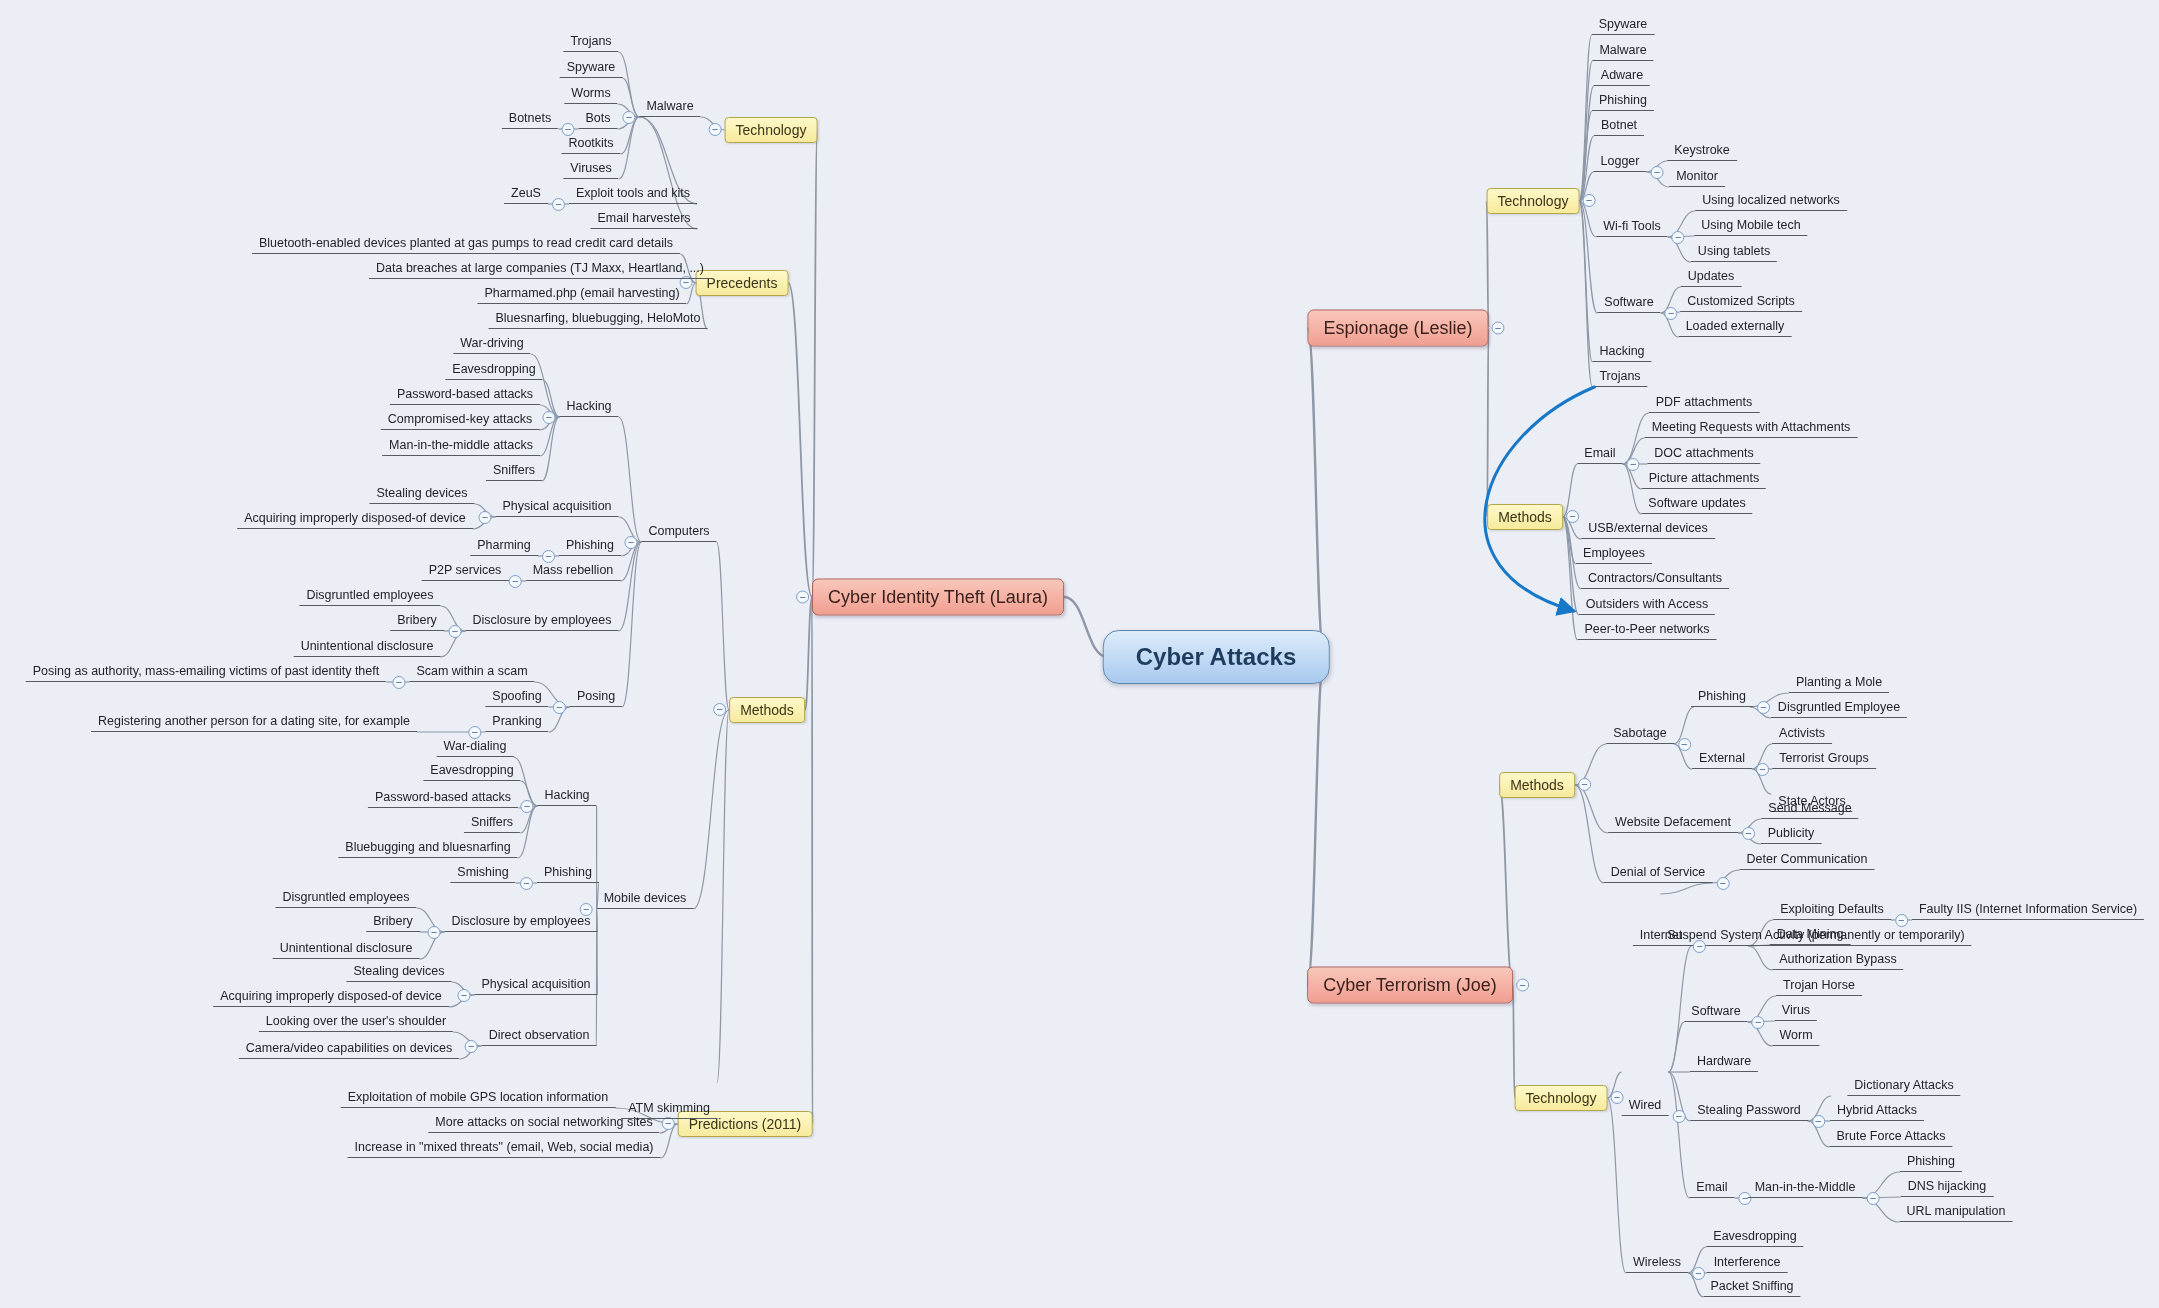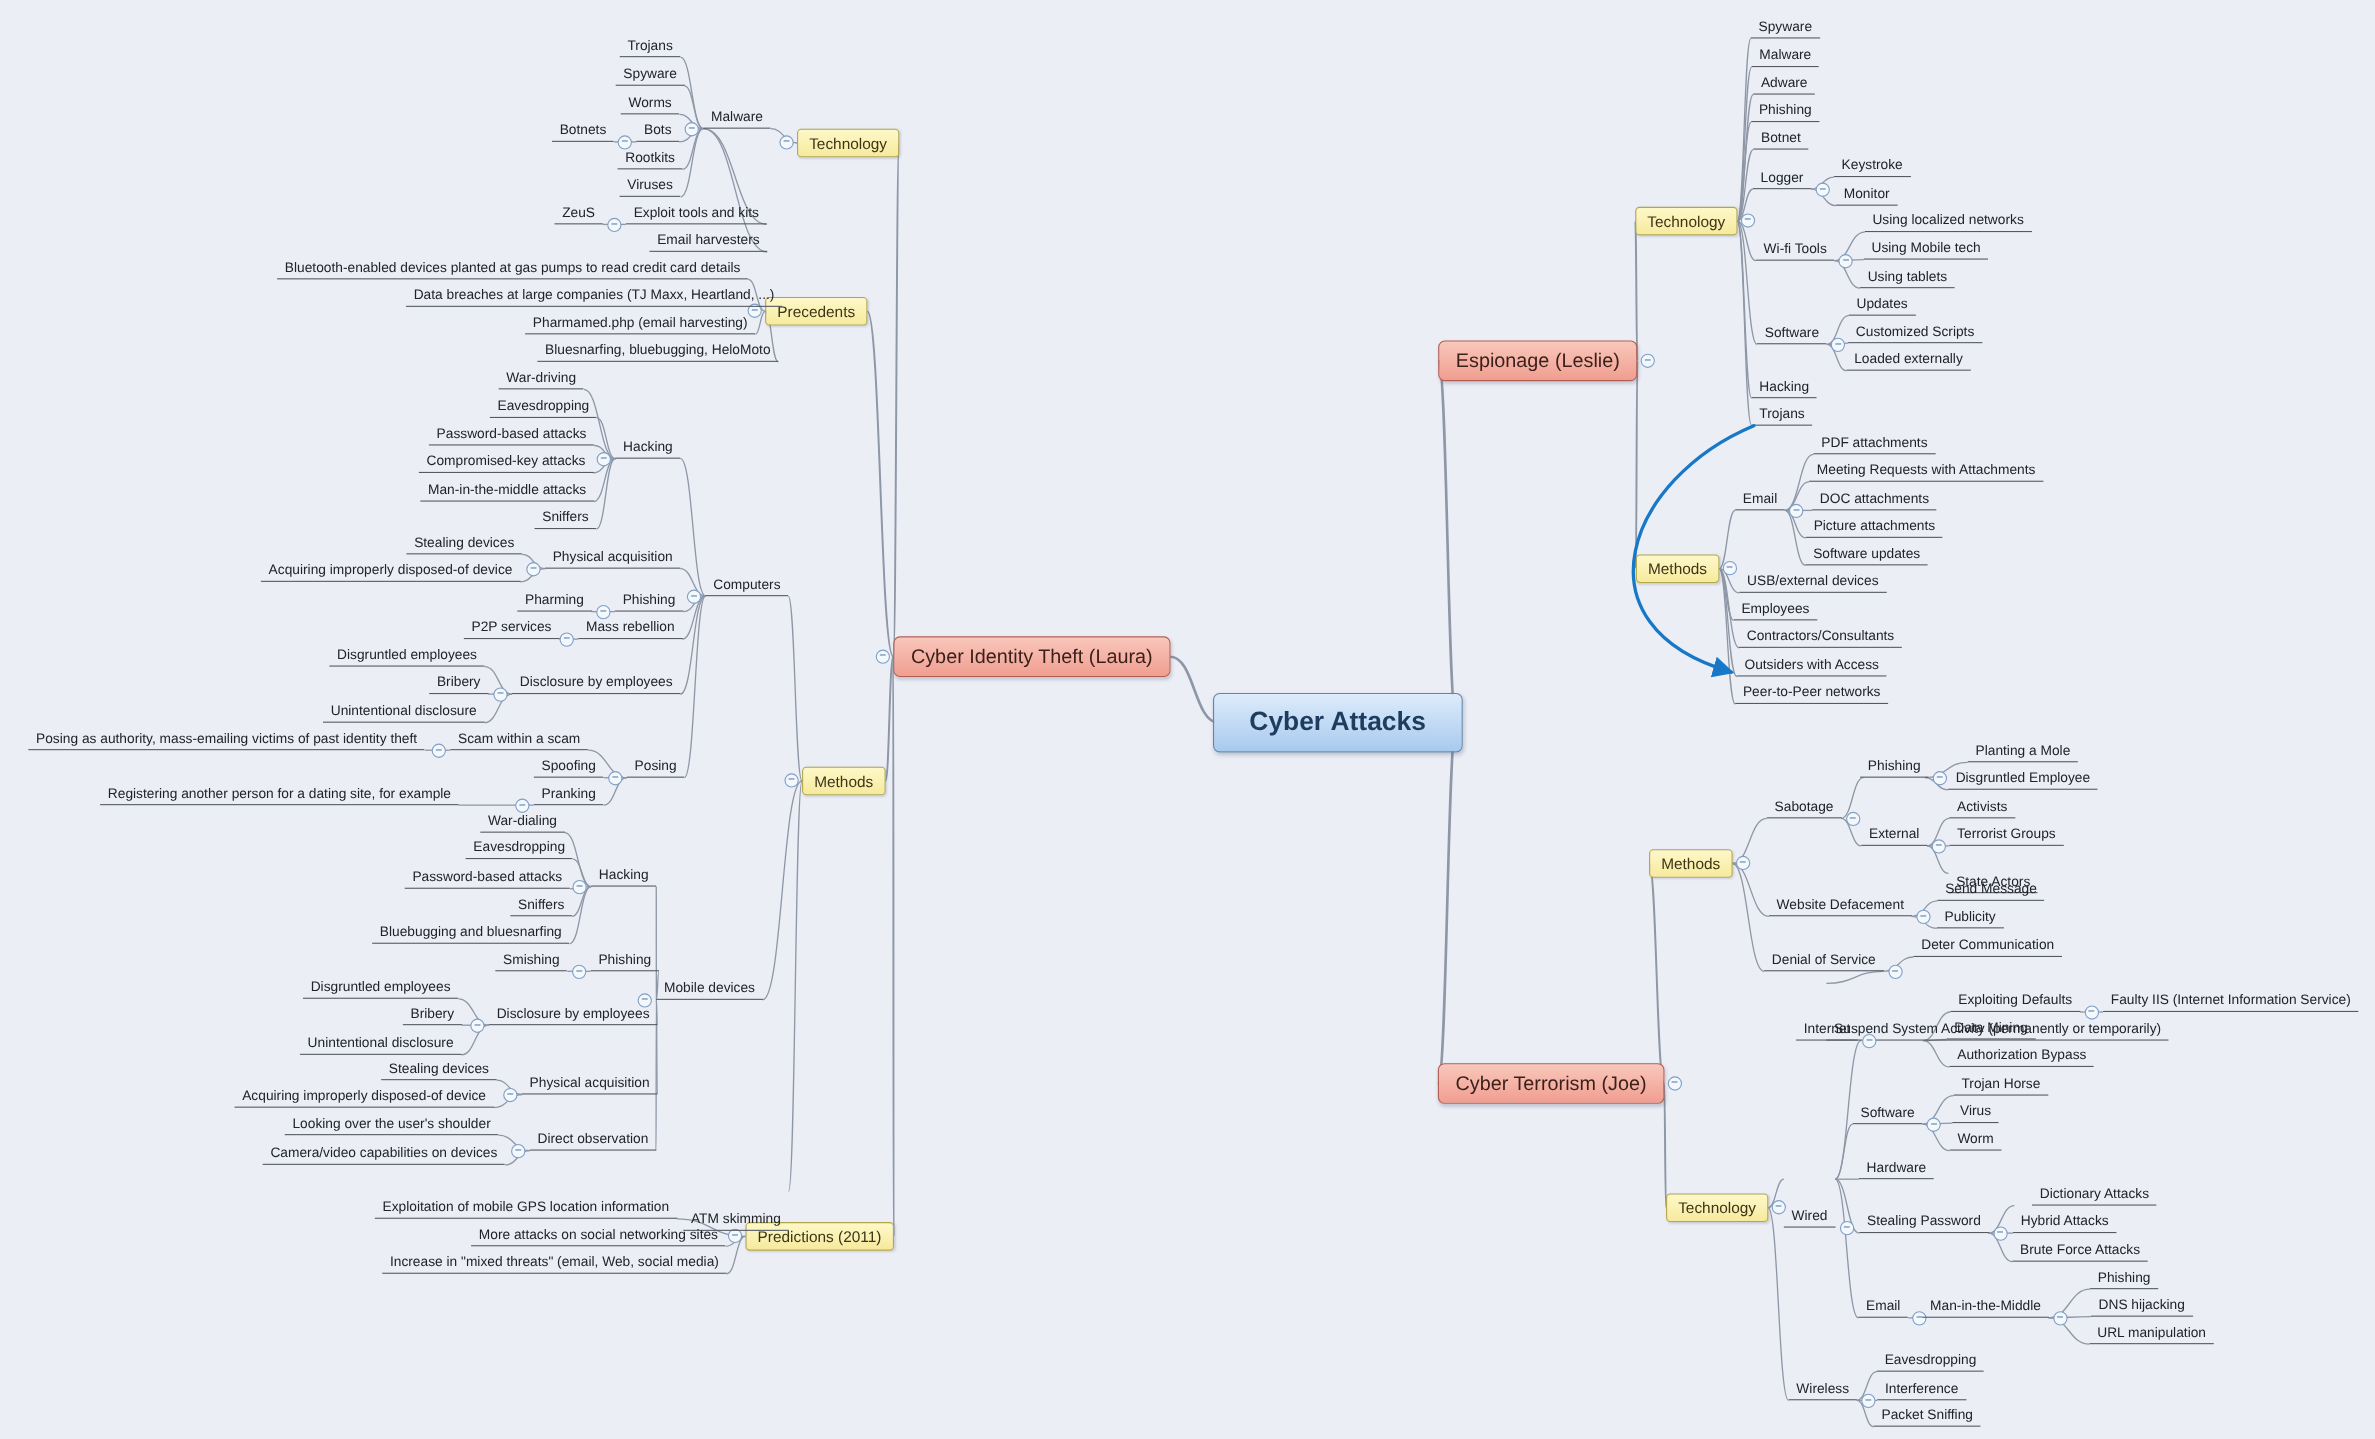--- a/index.html
+++ b/index.html
@@ -21,21 +21,21 @@
     position: absolute;
     transform: translate(-50%, -50%);
     white-space: nowrap;
     cursor: default;
   }
   .node .lbl { display: block; }
 
   .node.central {
     background: linear-gradient(#ddecfb, #a8c9ee);
     border: 1px solid #5f85ad;
-    border-radius: 6px;
+    border-radius: 16px;
     padding: 12px 32px;
     font-size: 24px;
     font-weight: bold;
     color: #1d3c5e;
     box-shadow: 1px 2px 4px rgba(60,70,90,.28);
   }
   .node.main {
     background: linear-gradient(#f9c7bb, #f09e90);
     border: 1px solid #b05c50;
     border-radius: 6px;

